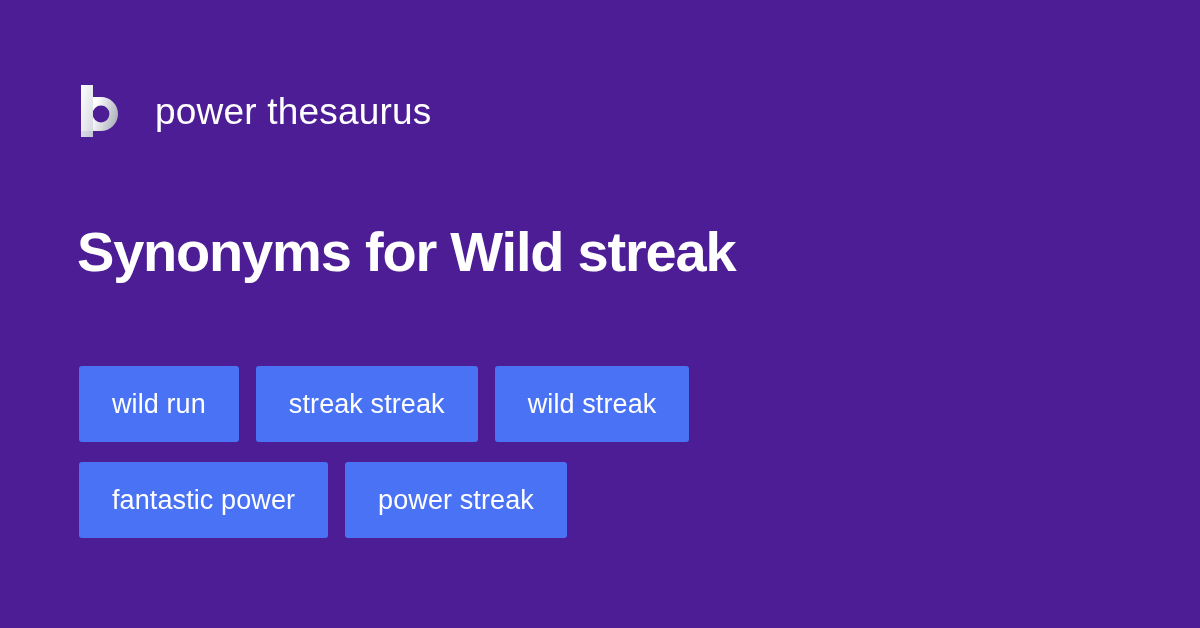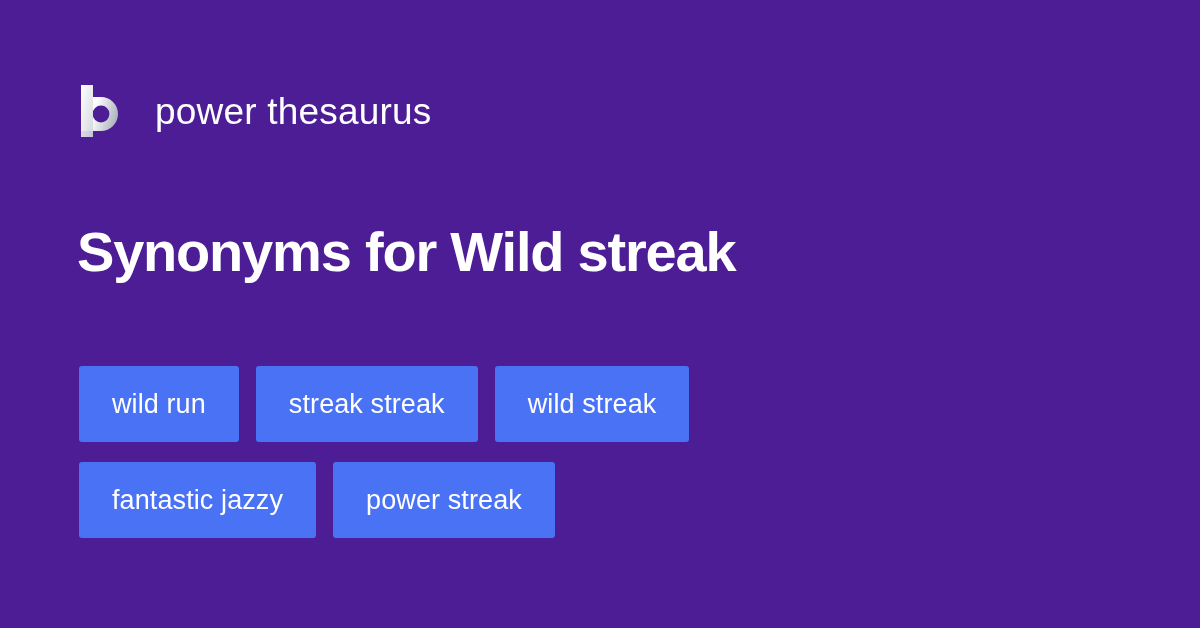--- a/index.html
+++ b/index.html
@@ -134,18 +134,18 @@
 
   <h1 class="headline">Synonyms for Wild streak</h1>
 
   <div class="tag-rows">
     <div class="tag-row">
       <span class="tag">wild run</span>
       <span class="tag">streak streak</span>
       <span class="tag">wild streak</span>
     </div>
     <div class="tag-row">
-      <span class="tag">fantastic jazzy</span>
+      <span class="tag">fantastic power</span>
       <span class="tag">power streak</span>
     </div>
   </div>
 
 </div>
 
 </body></html>

